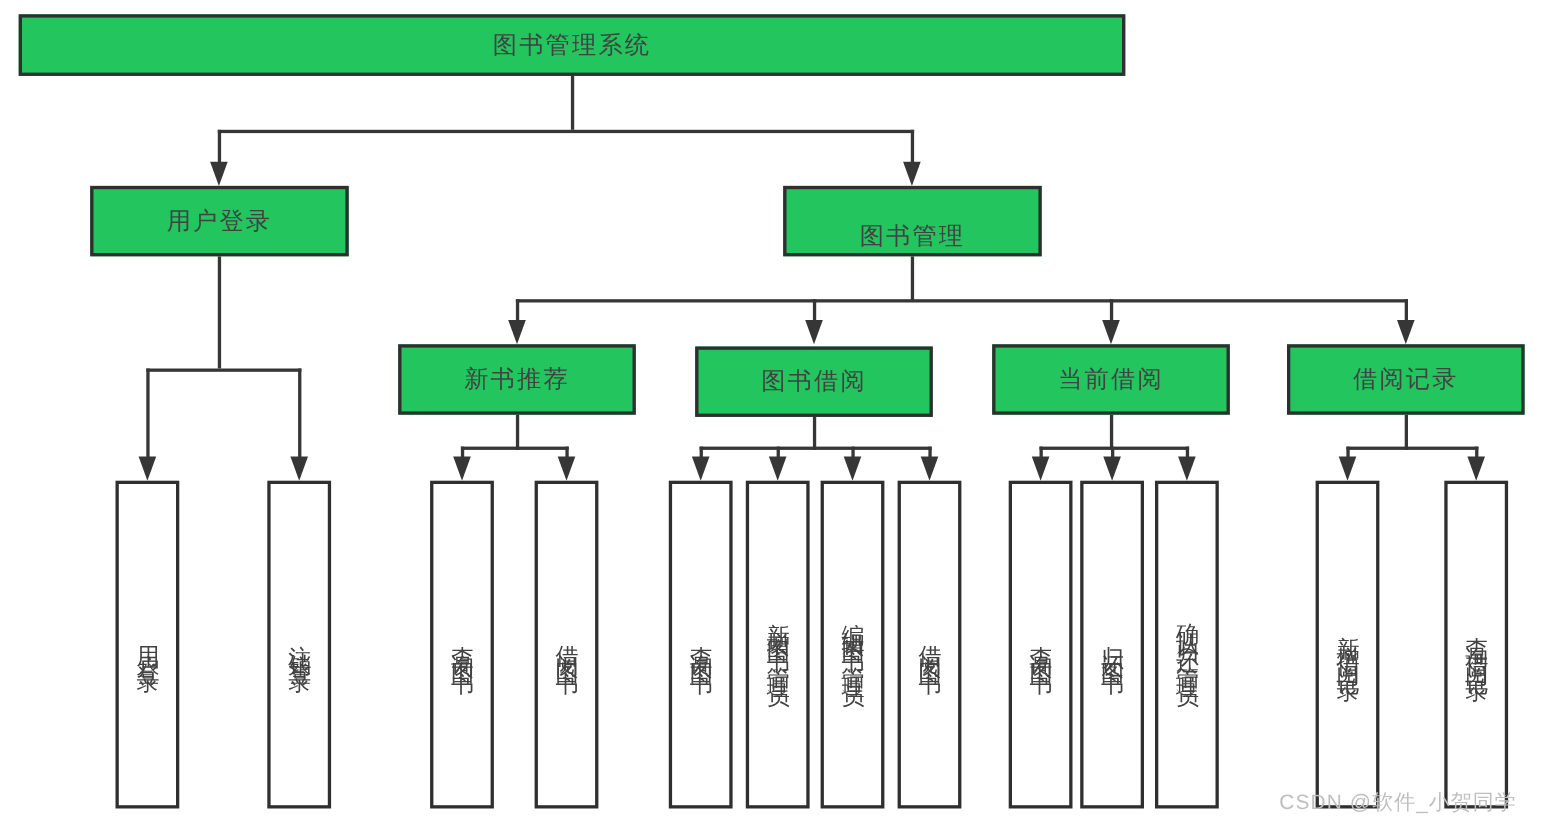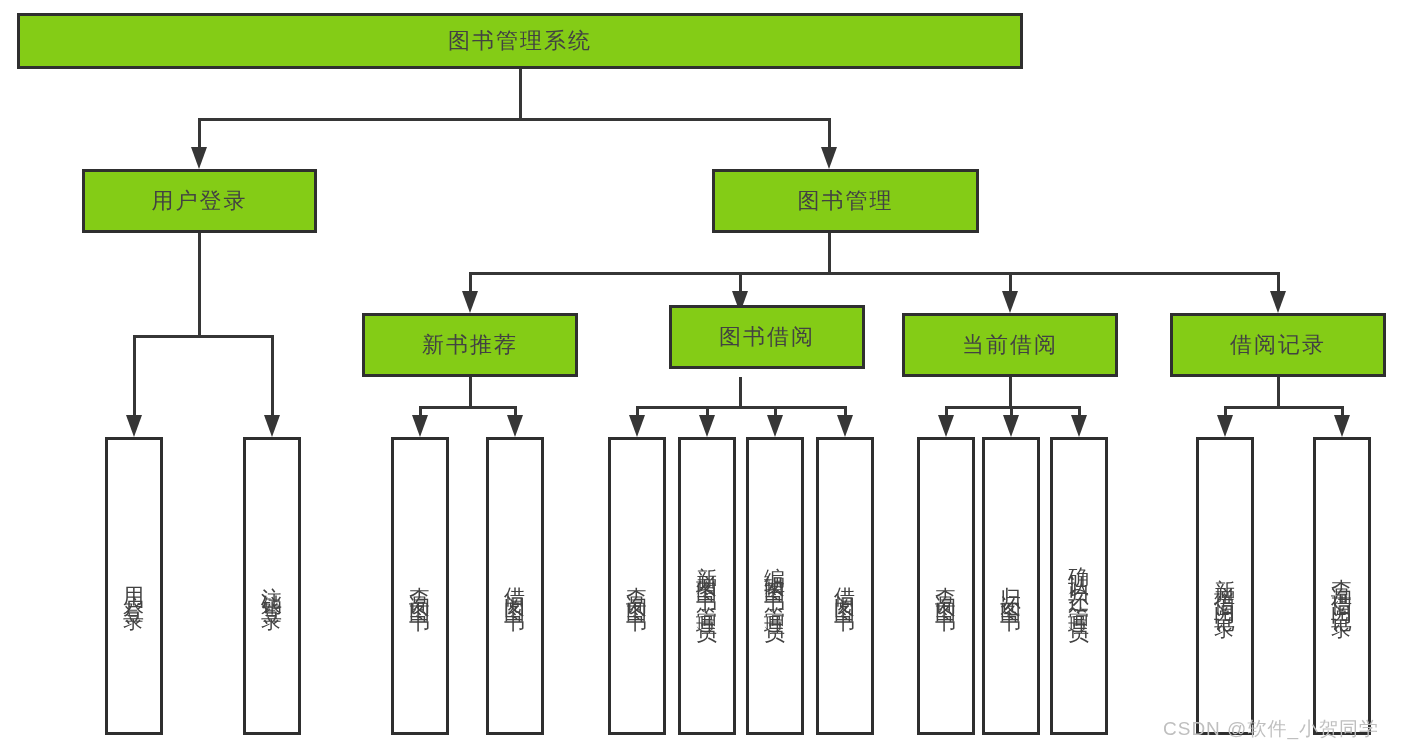--- a/index.html
+++ b/index.html
@@ -8,21 +8,21 @@
     width: 1405px;
     height: 747px;
     background: #ffffff;
     font-family: "Liberation Sans", "DejaVu Sans", sans-serif;
     overflow: hidden;
   }
   .box {
     position: absolute;
     box-sizing: border-box;
     border: 3px solid #2f2f2f;
-    background: #84cc16;
+    background: #22c55e;
     display: flex;
     align-items: center;
     justify-content: center;
     color: #424242;
     font-size: 22px;
     letter-spacing: 2px;
     z-index: 2;
   }
   .vbox {
     position: absolute;
@@ -77,21 +77,21 @@
   <div class="vline" style="left:519px; top:67px; height:51px;"></div>
   <div class="hline" style="left:198px; top:118px; width:633px;"></div>
   <div class="vline" style="left:198px; top:118px; height:31px;"></div>
   <div class="arrow" style="left:191px; top:147px;"></div>
   <div class="vline" style="left:828px; top:118px; height:31px;"></div>
   <div class="arrow" style="left:821px; top:147px;"></div>
 
   <div class="box" style="left:82px; top:169px; width:235px; height:64px;">
     <span>用户登录</span>
   </div>
-  <div class="box" style="left:712px; top:169px; width:267px; height:64px;">
+  <div class="box" style="left:712px; top:169px; width:235px; height:64px;align-items:flex-end;">
     <span>图书管理</span>
   </div>
 
   <div class="vline" style="left:198px; top:233px; height:102px;"></div>
   <div class="hline" style="left:133px; top:335px; width:141px;"></div>
   <div class="vline" style="left:133px; top:335px; height:82px;"></div>
   <div class="arrow" style="left:126px; top:415px;"></div>
   <div class="vline" style="left:271px; top:335px; height:82px;"></div>
   <div class="arrow" style="left:264px; top:415px;"></div>
 
@@ -102,21 +102,21 @@
   <div class="vline" style="left:739px; top:272px; height:21px;"></div>
   <div class="arrow" style="left:732px; top:291px;"></div>
   <div class="vline" style="left:1009px; top:272px; height:21px;"></div>
   <div class="arrow" style="left:1002px; top:291px;"></div>
   <div class="vline" style="left:1277px; top:272px; height:21px;"></div>
   <div class="arrow" style="left:1270px; top:291px;"></div>
 
   <div class="box" style="left:362px; top:313px; width:216px; height:64px;align-items:center;">
     <span>新书推荐</span>
   </div>
-  <div class="box" style="left:632px; top:305px; width:196px; height:64px;margin-left:37px;">
+  <div class="box" style="left:632px; top:315px; width:216px; height:64px;">
     <span>图书借阅</span>
   </div>
   <div class="box" style="left:902px; top:313px; width:216px; height:64px;">
     <span>当前借阅</span>
   </div>
   <div class="box" style="left:1170px; top:313px; width:216px; height:64px;">
     <span>借阅记录</span>
   </div>
 
   <div class="vline" style="left:469px; top:377px; height:32px;"></div>

